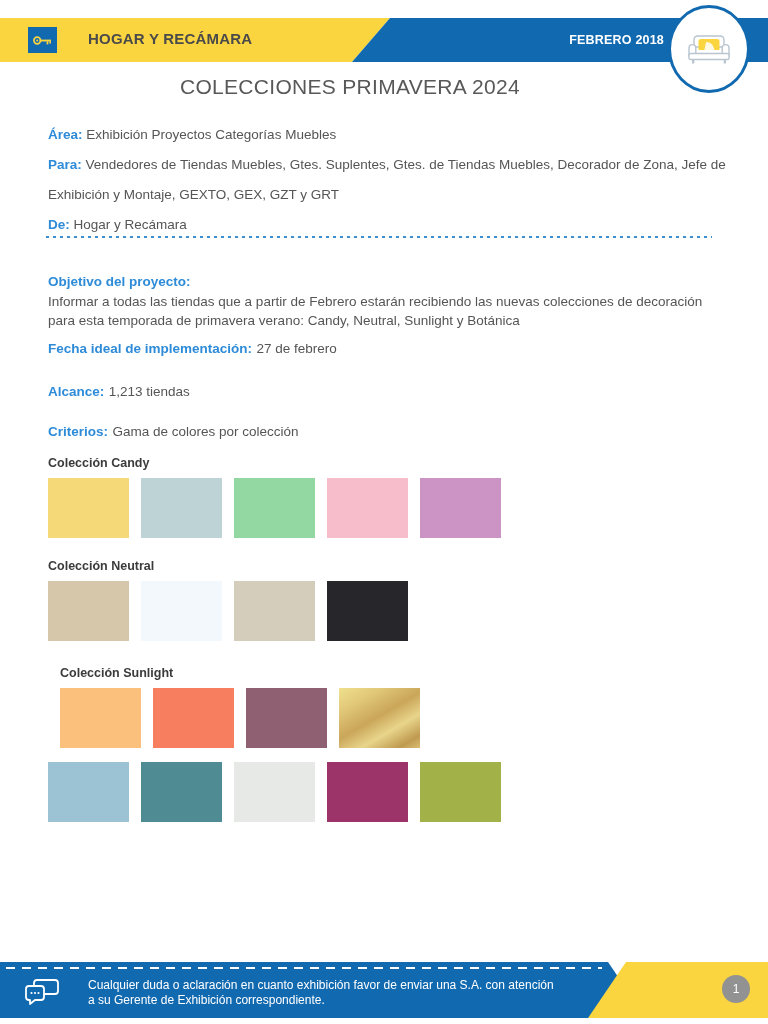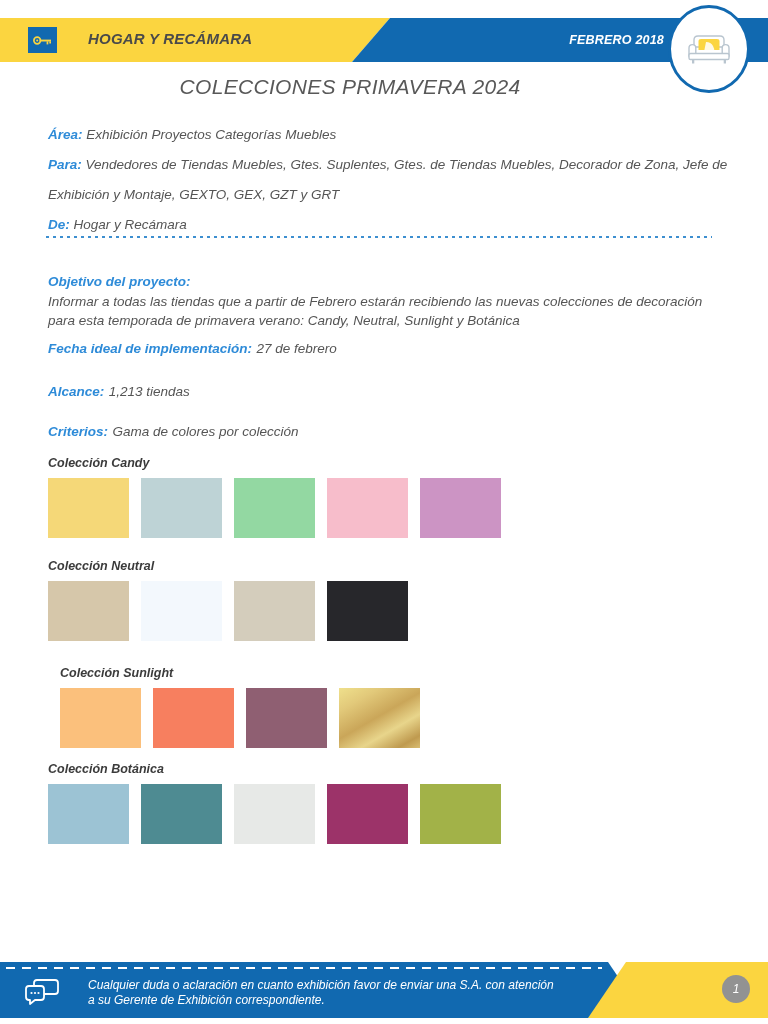--- a/index.html
+++ b/index.html
@@ -11,21 +11,20 @@
     background: #ffffff;
     font-family: "Liberation Sans", sans-serif;
     overflow: hidden;
   }
 
   .page {
     position: relative;
     width: 768px;
     height: 1024px;
     background: #ffffff;
-    font-style: italic;
   }
 
   
   .header {
     position: absolute;
     top: 18px;
     left: 0;
     width: 768px;
     height: 44px;
   }
@@ -371,21 +370,20 @@
     <div class="palette-title">Colección Sunlight</div>
     <div class="swatch-row">
         <div class="swatch" style="background: rgb(251, 192, 124);"></div>
         <div class="swatch" style="background: rgb(247, 127, 95);"></div>
         <div class="swatch" style="background: rgb(143, 95, 114);"></div>
         <div class="swatch" style="background: linear-gradient(150deg, rgb(239, 224, 140) 0%, rgb(226, 201, 122) 22%, rgb(202, 166, 89) 48%, rgb(232, 213, 139) 68%, rgb(191, 154, 79) 88%, rgb(217, 189, 114) 100%);"></div>
       </div>
   </div>
 
   <div class="palette" id="pal-botanica">
-    <div class="palette-title">Colección Botánica</div>
     <div class="swatch-row">
         <div class="swatch" style="background: rgb(156, 195, 212);"></div>
         <div class="swatch" style="background: rgb(78, 139, 146);"></div>
         <div class="swatch" style="background: rgb(231, 233, 231);"></div>
         <div class="swatch" style="background: rgb(156, 51, 105);"></div>
         <div class="swatch" style="background: rgb(162, 178, 72);"></div>
       </div>
   </div>
 
   <div class="footer">

